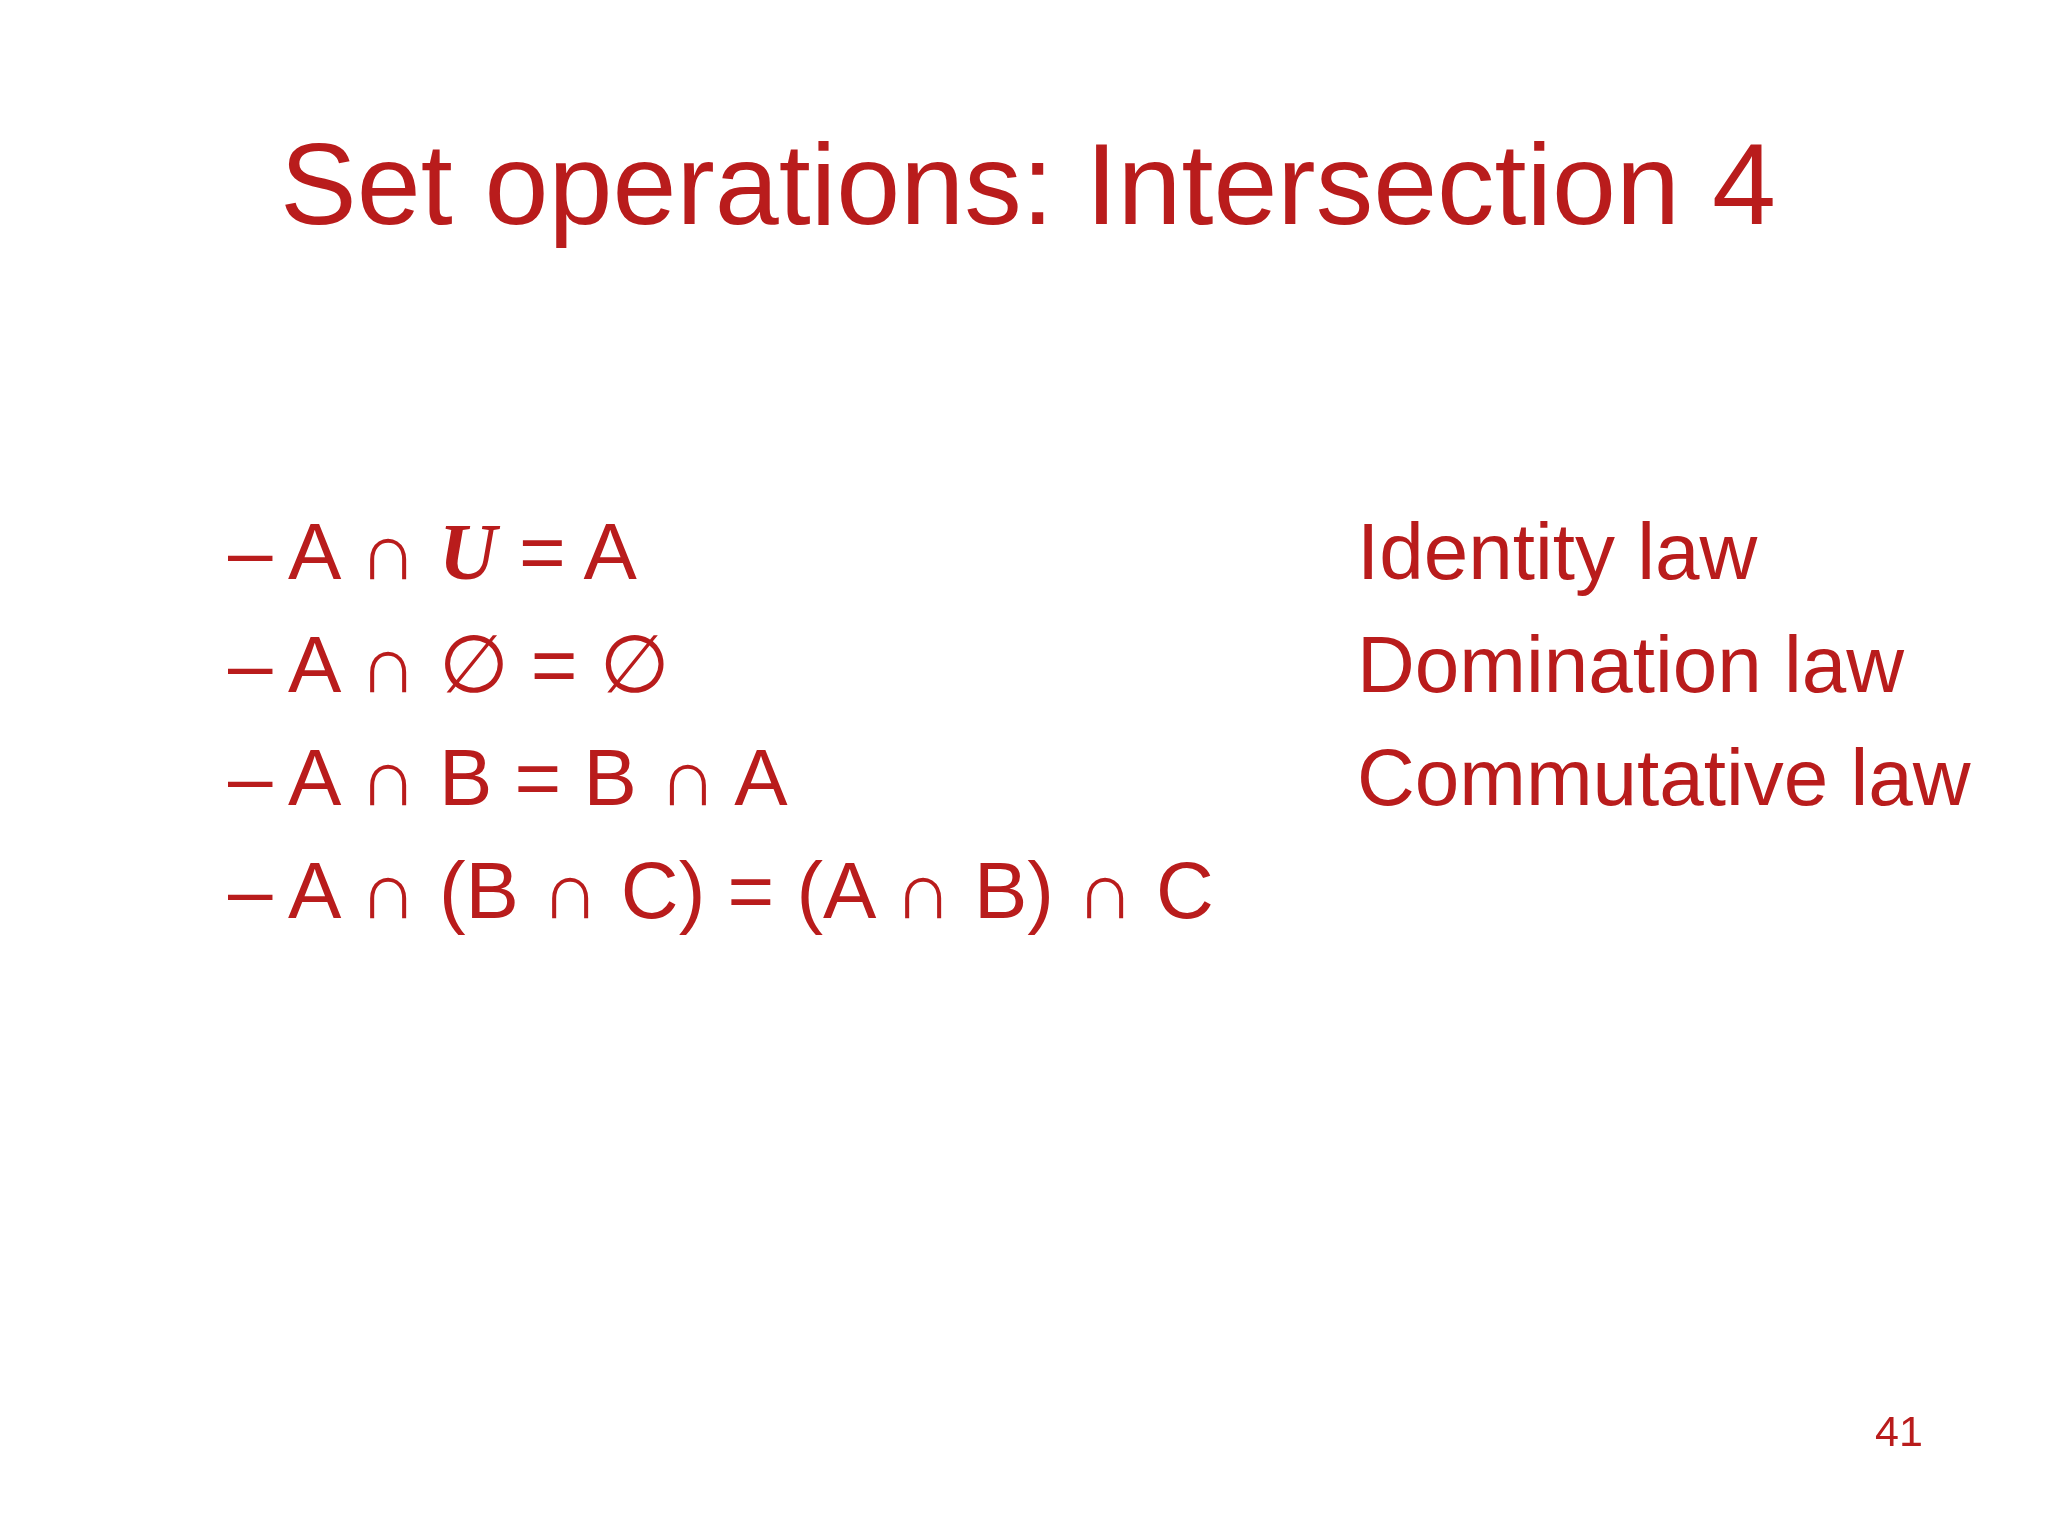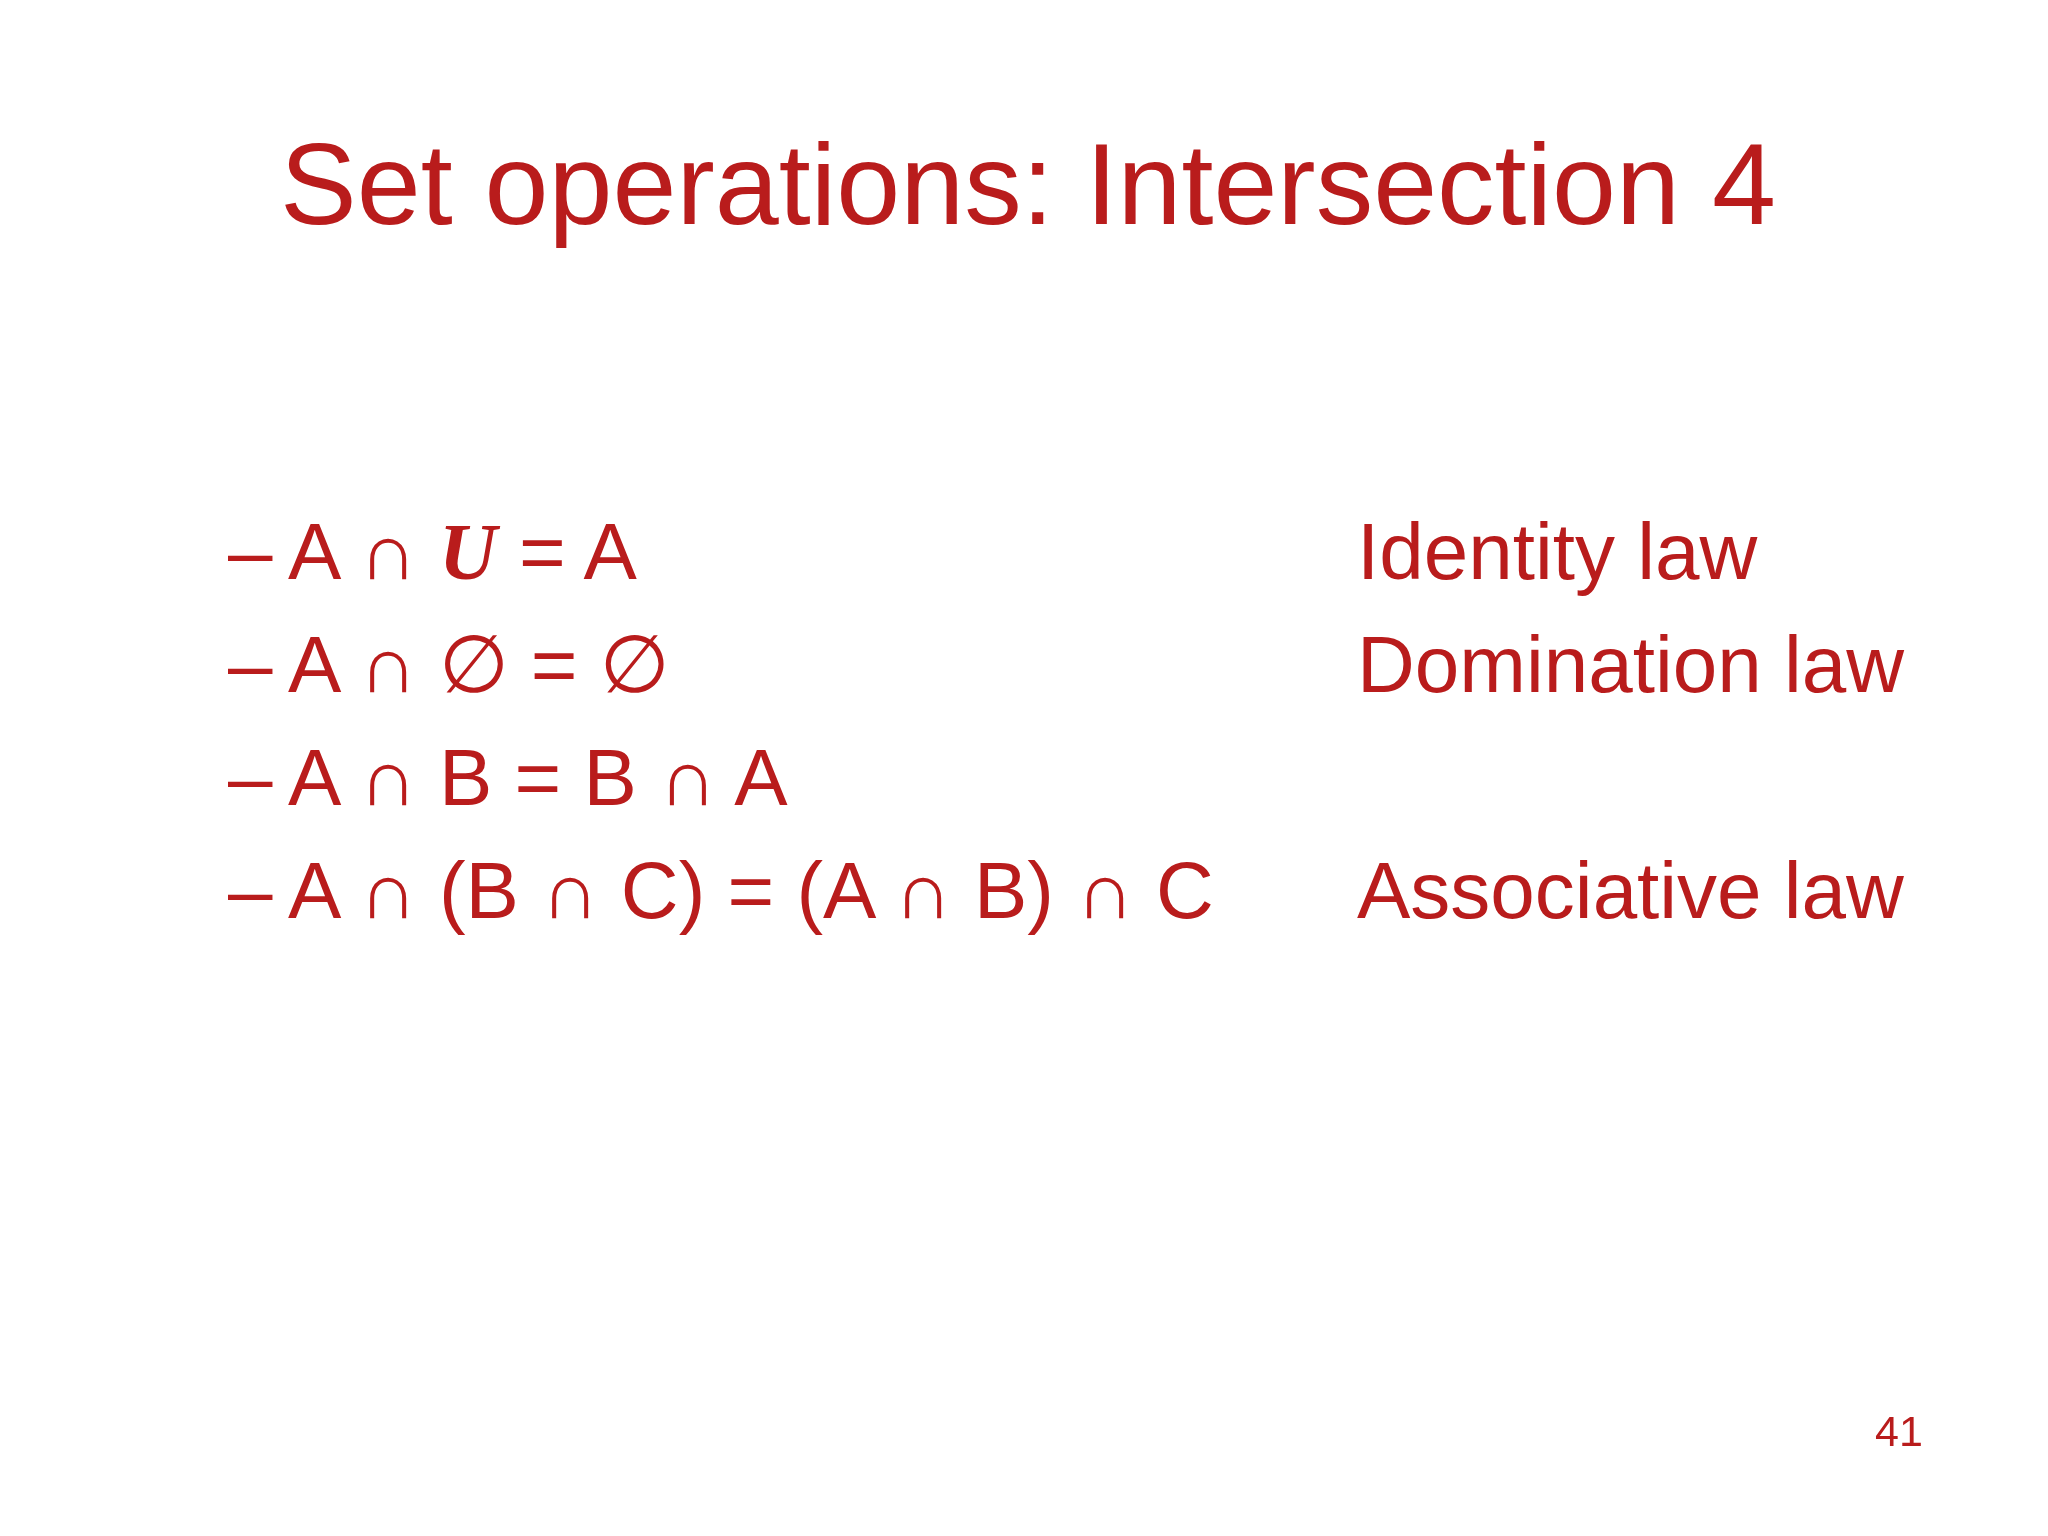--- a/index.html
+++ b/index.html
@@ -102,26 +102,26 @@
         <span class="dash-marker">–</span><span>A ∩ ∅ = ∅</span>
       </div>
       <div class="law">Domination law</div>
     </div>
 
 
     <div class="prop-row">
       <div class="eq">
         <span class="dash-marker">–</span><span>A ∩ B = B ∩ A</span>
       </div>
+      <div class="law">Commutative law</div>
     </div>
 
     <div class="prop-row">
       <div class="eq">
         <span class="dash-marker">–</span><span>A ∩ (B ∩ C) = (A ∩ B) ∩ C</span>
       </div>
-      <div class="law">Associative law</div>
     </div>
 
   </div>
 
   <div class="page-number">41</div>
 
 </div>
 
 </body></html>

